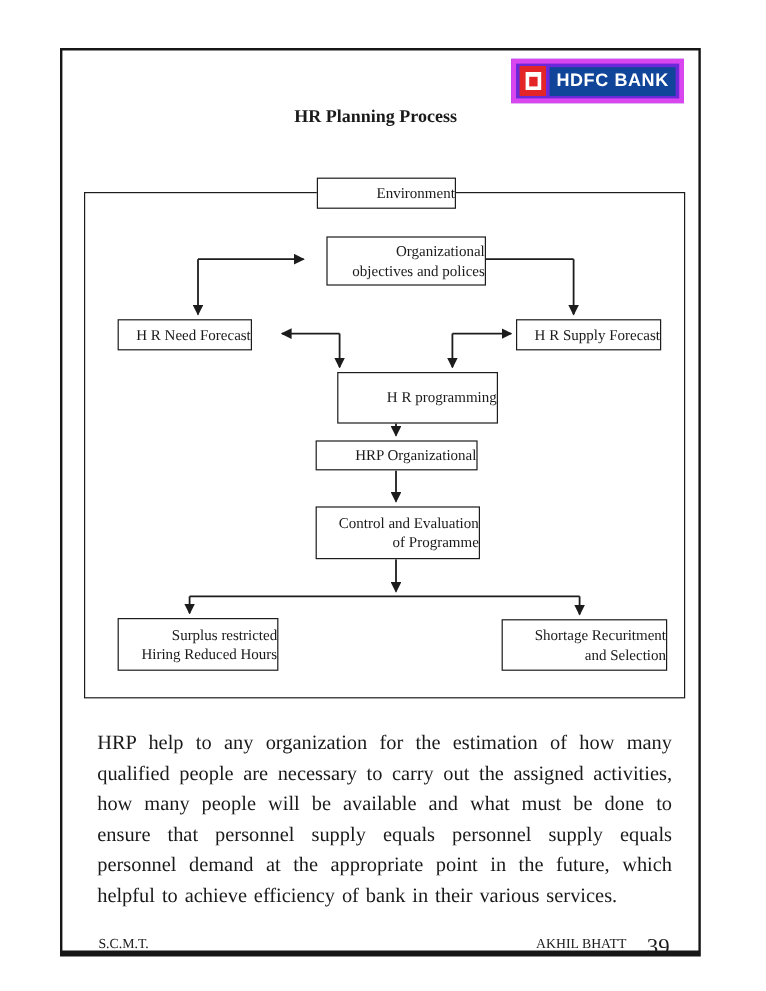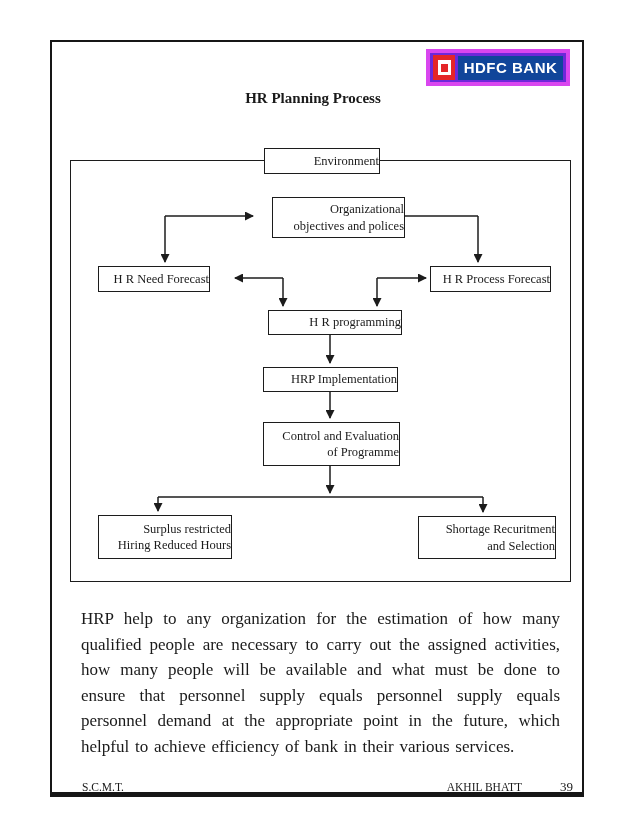--- a/index.html
+++ b/index.html
@@ -24,33 +24,33 @@
                   box-sizing:border-box;border:1.5px solid #1c1c1c;z-index:0;}
   #connectors{position:absolute;left:0;top:0;width:638px;height:826px;z-index:1;pointer-events:none;}
   
   .node{position:absolute;box-sizing:border-box;border:1.5px solid #1c1c1c;background:#ffffff;
         display:flex;flex-direction:column;align-items:flex-end;justify-content:center;
         font-size:12.5px;line-height:1.3;text-align:center;z-index:2;}
   #node-environment{left:264px;top:148px;width:116px;height:26px;}
   #node-objectives{left:257px;top:197px;width:133px;height:41px;margin-left:15px;}
   #node-need{left:98px;top:266px;width:112px;height:26px;}
   #node-supply{left:430px;top:266px;width:121px;height:26px;}
-  #node-programming{left:268px;top:310px;width:134px;height:25px;}
+  #node-programming{left:281px;top:310px;width:134px;height:43px;}
   #node-implementation{left:263px;top:367px;width:135px;height:25px;}
   #node-control{left:263px;top:422px;width:137px;height:44px;}
   #node-surplus{left:98px;top:515px;width:134px;height:44px;}
   #node-shortage{left:418px;top:516px;width:138px;height:43px;}
   
   #body-text{position:absolute;left:81px;top:606px;width:479px;text-align:justify;
              font-size:17px;line-height:25.5px;word-spacing:1.5px;z-index:2;}
   
   #footer{position:absolute;left:50px;top:781px;width:534px;height:16px;font-size:11.5px;z-index:2;}
   #footer-left{position:absolute;left:32px;top:0;}
   #footer-center{position:absolute;left:0;width:472px;text-align:right;top:0;}
-  #footer-right{position:absolute;right:11px;top:-2px;font-size:13px;}
+  #footer-right{position:absolute;right:26px;top:-2px;font-size:19px;}
 </style>
 </head>
 <body>
 
 <div id="canvas">
 
   <div id="frame"></div>
 
   <div id="logo">
     <div id="logo-mark">
@@ -96,29 +96,29 @@
   <div class="node" id="node-objectives">
     <span>Organizational</span>
     <span>objectives and polices</span>
   </div>
 
   <div class="node" id="node-need">
     <span>H R Need Forecast</span>
   </div>
 
   <div class="node" id="node-supply">
-    <span>H R Process Forecast</span>
+    <span>H R Supply Forecast</span>
   </div>
 
   <div class="node" id="node-programming">
     <span>H R programming</span>
   </div>
 
   <div class="node" id="node-implementation">
-    <span>HRP Implementation</span>
+    <span>HRP Organizational</span>
   </div>
 
   <div class="node" id="node-control">
     <span>Control and Evaluation</span>
     <span>of Programme</span>
   </div>
 
   <div class="node" id="node-shortage">
     <span>Shortage Recuritment</span>
     <span>and Selection</span>

